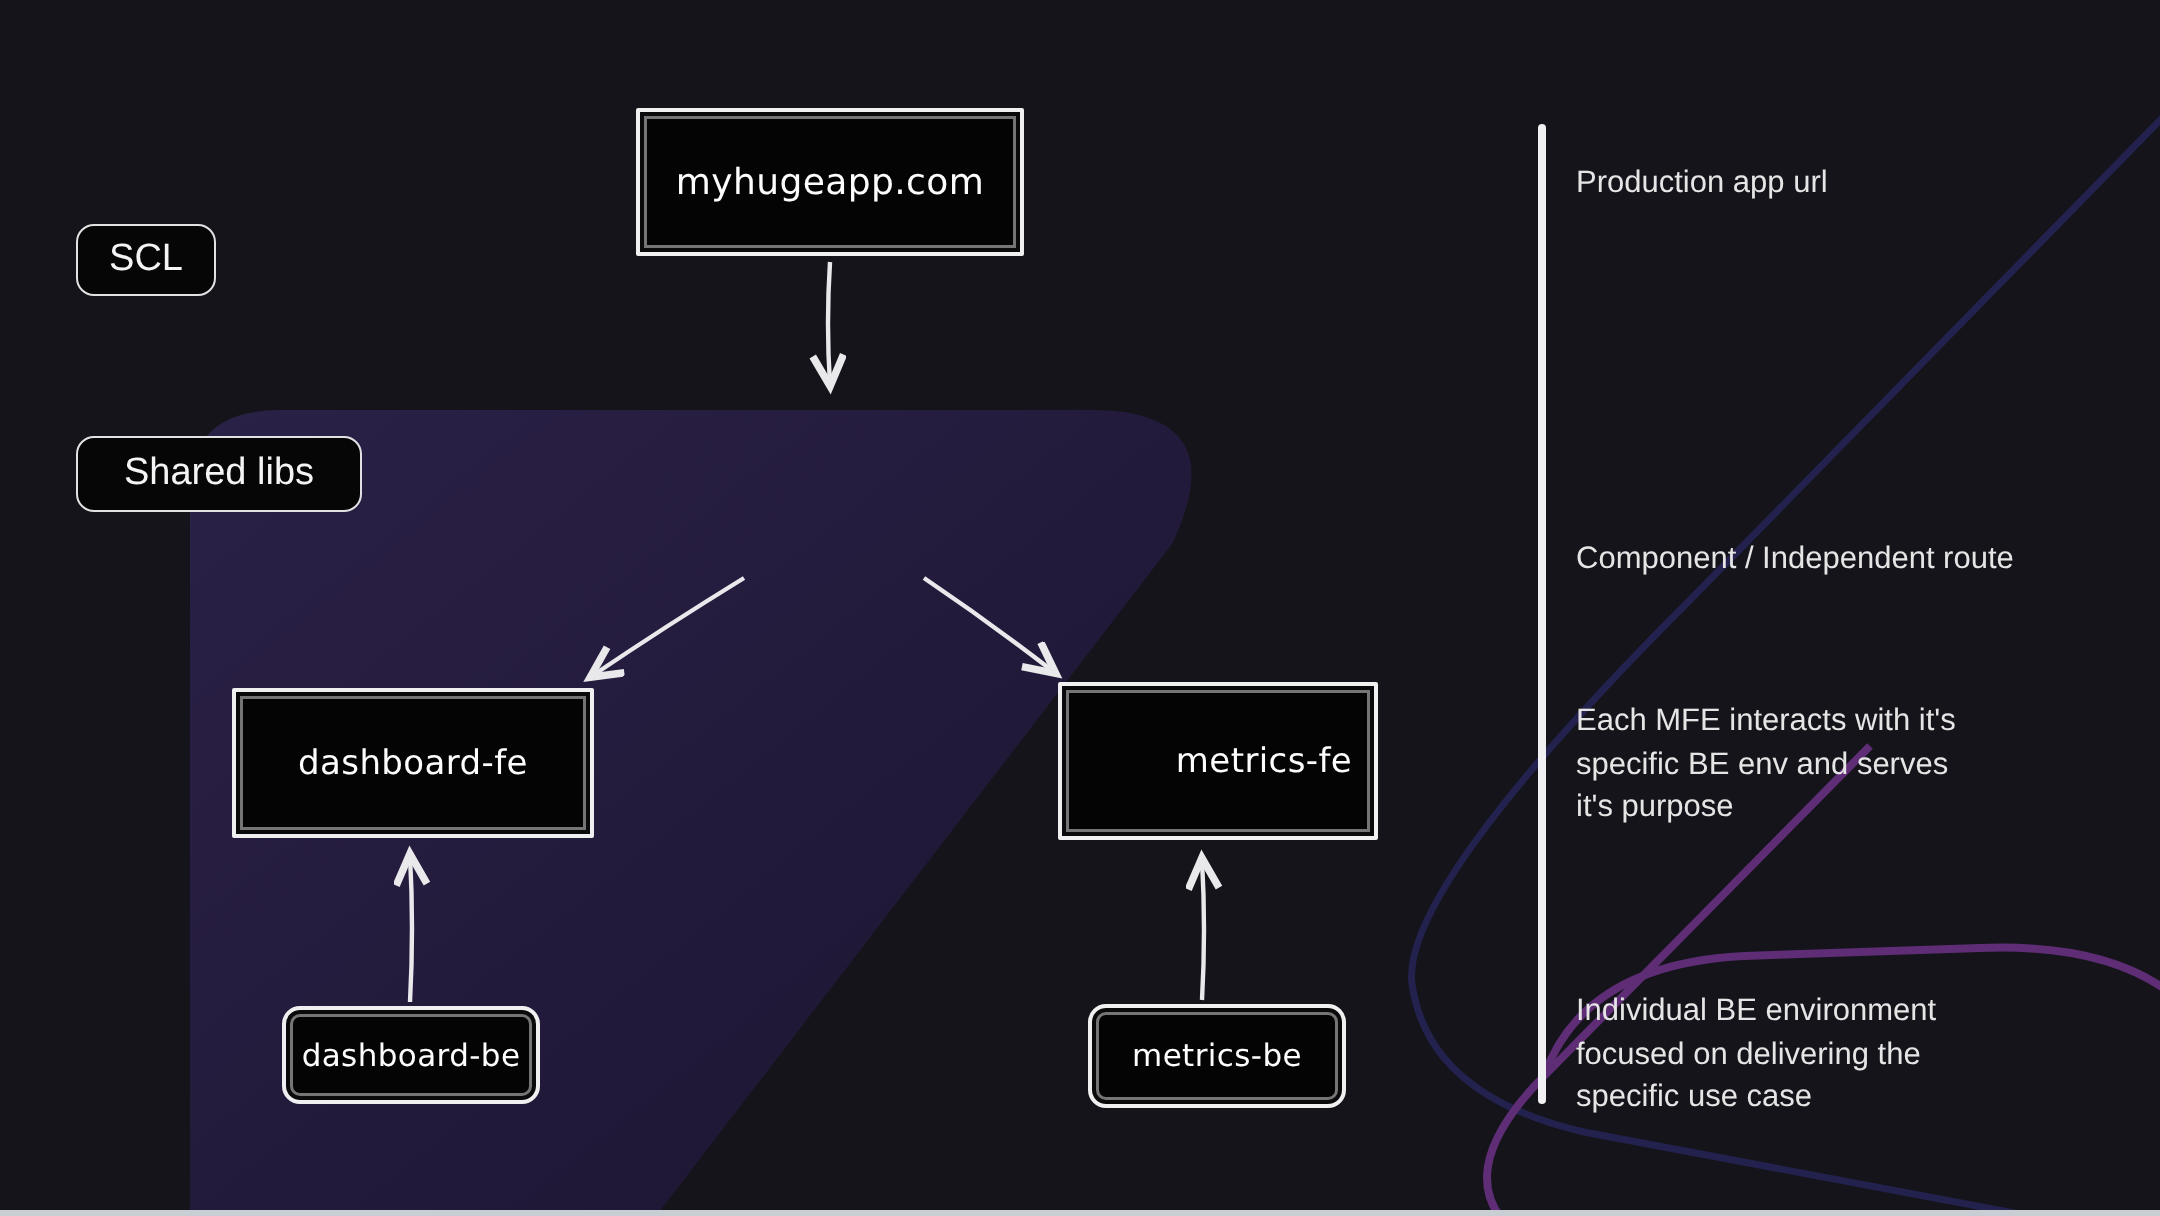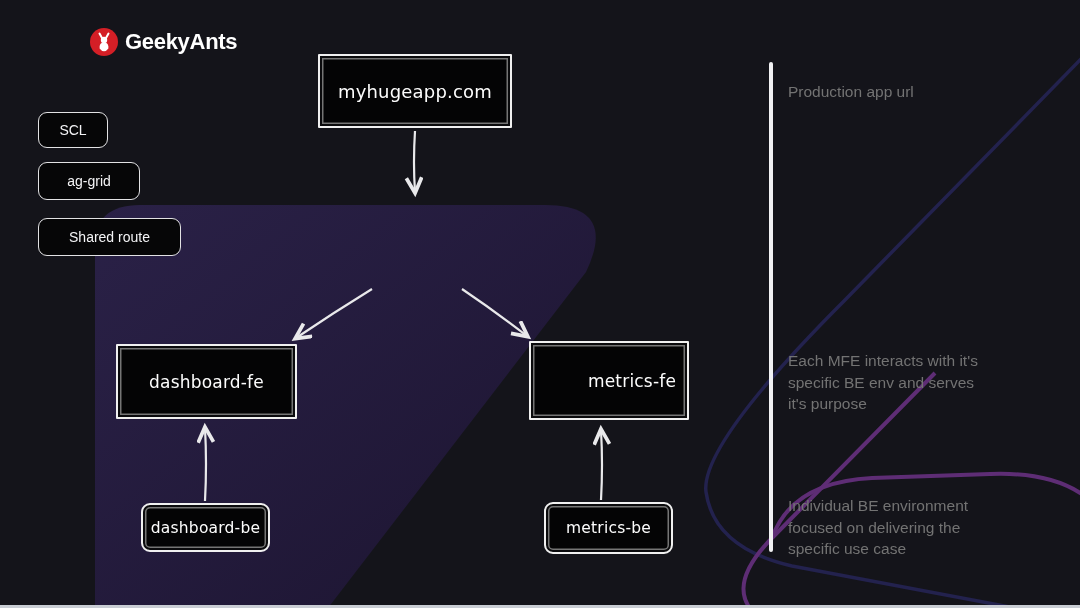--- a/index.html
+++ b/index.html
@@ -24,21 +24,21 @@
     color: #ffffff; font-size: 22px; font-weight: 700; letter-spacing: -0.3px;
     font-family: "Liberation Sans", sans-serif;
   }
   
   .chip {
     position: absolute;
     background: #060607;
     border: 1.5px solid #e2e2e4;
     border-radius: 9px;
     color: #f4f4f6;
-    font-size: 14px;
+    font-size: 19px;
     display: flex; align-items: center; justify-content: center;
     font-family: "Liberation Sans", sans-serif;
   }
   #chip-scl        { left: 38px;  top: 112px; width: 70px;  height: 36px; }
   #chip-ag-grid    { left: 38px;  top: 162px; width: 102px; height: 38px; }
   #chip-shared-libs{ left: 38px;  top: 218px; width: 143px; height: 38px; }
   
   .node {
     position: absolute;
     background: #040405;
@@ -60,21 +60,21 @@
   #node-metrics-be   { left: 544px; top: 502px; width: 129px; height: 52px; font-size: 15.5px; border-radius: 9px; }
   
   #arrows { position: absolute; inset: 0; width: 1080px; height: 608px; pointer-events: none; }
   
   #annotation-rule {
     position: absolute; left: 769px; top: 62px; width: 3.5px; height: 490px;
     background: #f1f1f3; border-radius: 2px;
   }
   .annotation {
     position: absolute; left: 788px; width: 270px;
-    color: #737373; font-size: 15.5px; line-height: 21.5px;
+    color: #e5e5e5; font-size: 15.5px; line-height: 21.5px;
     font-family: "Liberation Sans", sans-serif;
     white-space: pre-line;
   }
   #annotation-0 { top: 81px; }
   #annotation-1 { top: 208px; }
   #annotation-2 { top: 269px; }
   #annotation-3 { top: 350px; }
   #annotation-4 { top: 495px; }
 </style>
 </head>
@@ -91,38 +91,26 @@
     </defs>
 
     <path d="M 95 608 L 95 245 Q 95 205 140 205 L 545 205 Q 618 205 586 272 L 328 608 Z" fill="url(#wedgeGrad)"></path>
 
     <path d="M 1085 55 L 845 300 Q 700 445 706 492 Q 714 548 792 566 L 1015 608" fill="none" stroke="#23224e" stroke-width="3.5"></path>
 
     <path d="M 935 373 L 772 538 Q 716 595 770 625" fill="none" stroke="#5e2d75" stroke-width="4"></path>
     <path d="M 772 538 Q 792 482 872 478 L 990 474 Q 1092 470 1116 540 Q 1137 602 1058 626" fill="none" stroke="#5e2d75" stroke-width="4"></path>
   </svg>
 
-  <div id="logo">
-    <svg width="28" height="28" viewBox="0 0 28 28">
-      <circle cx="14" cy="14" r="14" fill="#d41f26"></circle>
-      <path d="M9.5 5.5 L12 10 M18.5 5.5 L16 10" stroke="#ffffff" stroke-width="2" stroke-linecap="round" fill="none"></path>
-      <circle cx="14" cy="12" r="3.2" fill="#ffffff"></circle>
-      <path d="M9.6 20.5 Q9 14.8 14 14.2 Q19 14.8 18.4 20.5 Q16.5 23.2 14 23.2 Q11.5 23.2 9.6 20.5 Z" fill="#ffffff"></path>
-    </svg>
-    <span class="logo-text">GeekyAnts</span>
-  </div>
 
   <div class="chip" id="chip-scl">
     <span>SCL</span>
   </div>
-  <div class="chip" id="chip-ag-grid">
-    <span>ag-grid</span>
-  </div>
   <div class="chip" id="chip-shared-libs">
-    <span>Shared route</span>
+    <span>Shared libs</span>
   </div>
 
   <div class="node" id="node-myhugeapp">
     <span>myhugeapp.com</span>
   </div>
   <div class="node" id="node-dashboard-fe">
     <span>dashboard-fe</span>
   </div>
   <div class="node" id="node-metrics-fe">
     <span>metrics-fe</span>
@@ -142,20 +130,21 @@
     </defs>
     <path d="M 415 131 Q 413 162 415 192" fill="none" stroke="#e9e9eb" stroke-width="2.2" marker-end="url(#arrowhead)"></path>
     <path d="M 372 289 Q 333 313 296 338" fill="none" stroke="#e9e9eb" stroke-width="2.2" marker-end="url(#arrowhead)"></path>
     <path d="M 462 289 Q 496 312 527 336" fill="none" stroke="#e9e9eb" stroke-width="2.2" marker-end="url(#arrowhead)"></path>
     <path d="M 205 501 Q 207 464 205 428" fill="none" stroke="#e9e9eb" stroke-width="2.2" marker-end="url(#arrowhead)"></path>
     <path d="M 601 500 Q 603 465 601 430" fill="none" stroke="#e9e9eb" stroke-width="2.2" marker-end="url(#arrowhead)"></path>
   </svg>
 
   <div id="annotation-rule"></div>
   <div class="annotation" id="annotation-0">Production app url</div>
+  <div class="annotation" id="annotation-2">Component / Independent route</div>
   <div class="annotation" id="annotation-3">Each MFE interacts with it's
 specific BE env and serves
 it's purpose</div>
   <div class="annotation" id="annotation-4">Individual BE environment
 focused on delivering the
 specific use case</div>
 
   <div id="bottom-strip"></div>
 
 </div>

